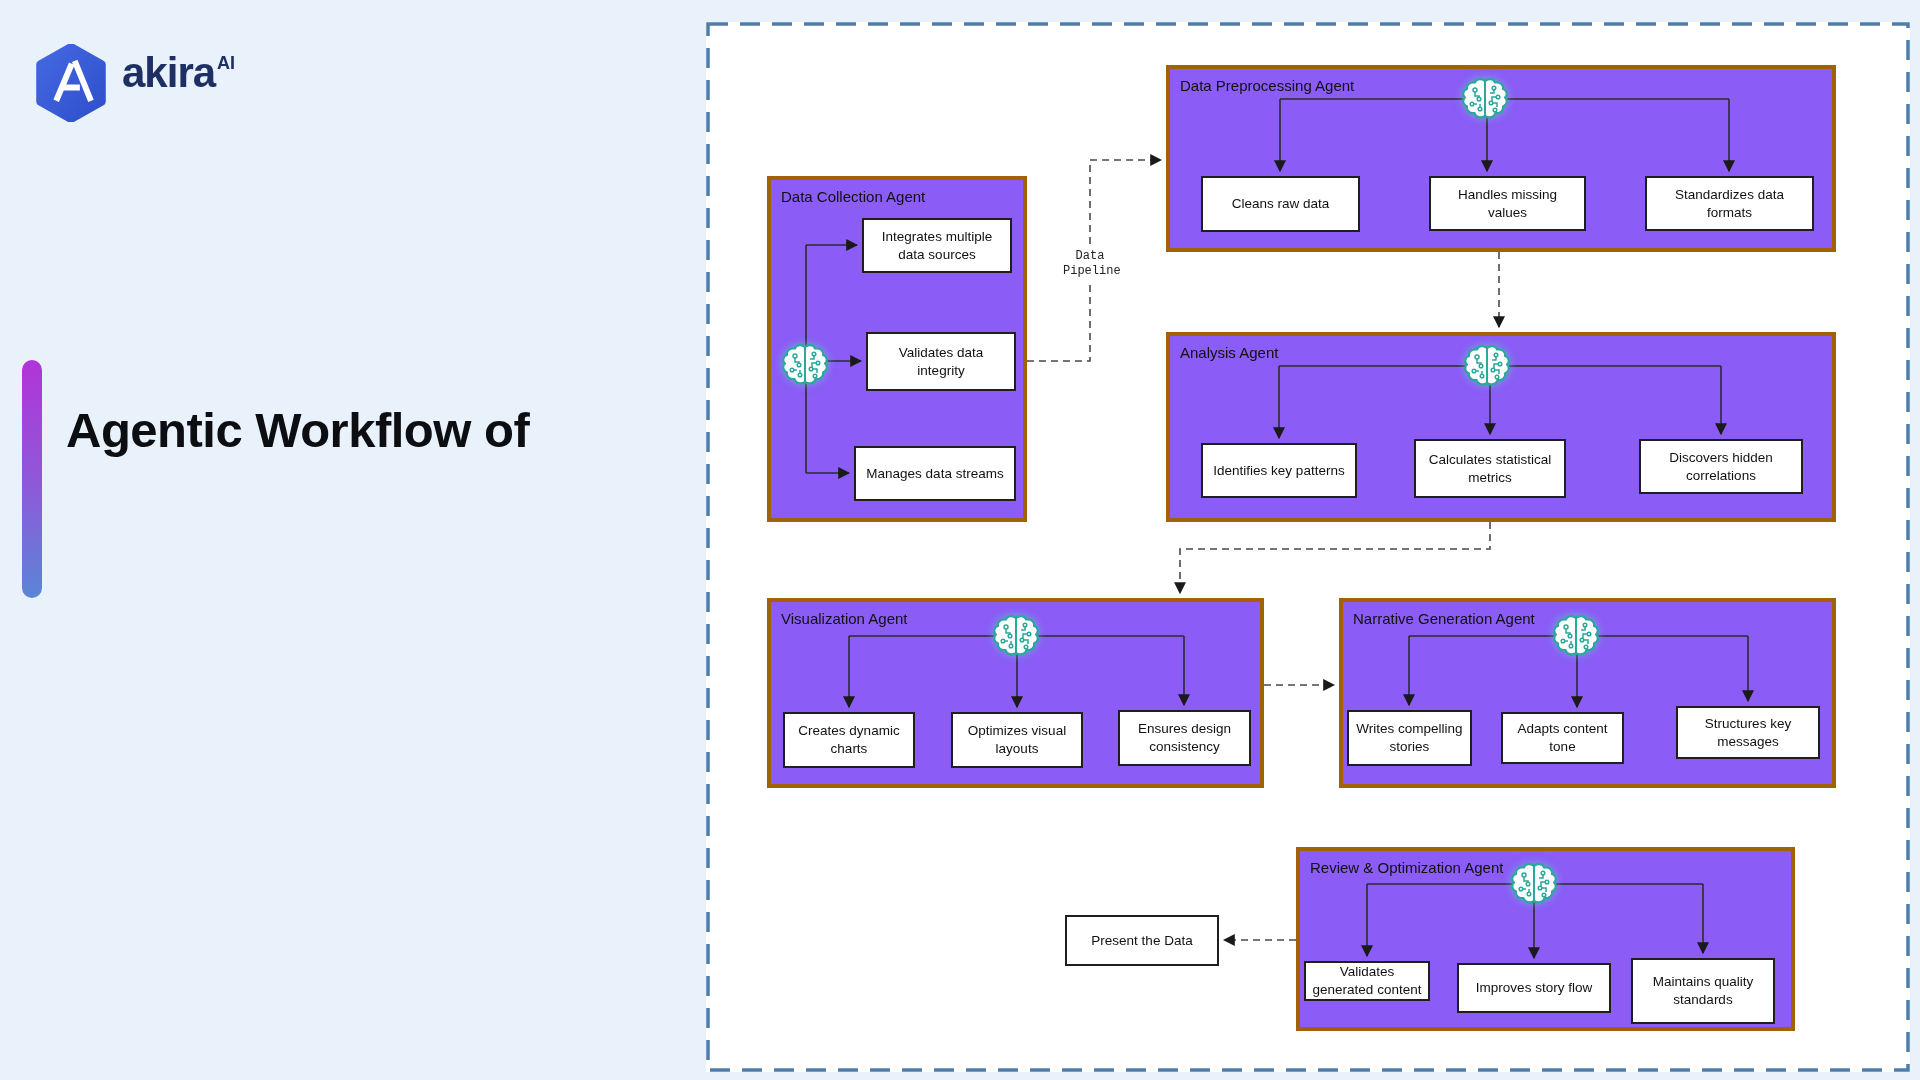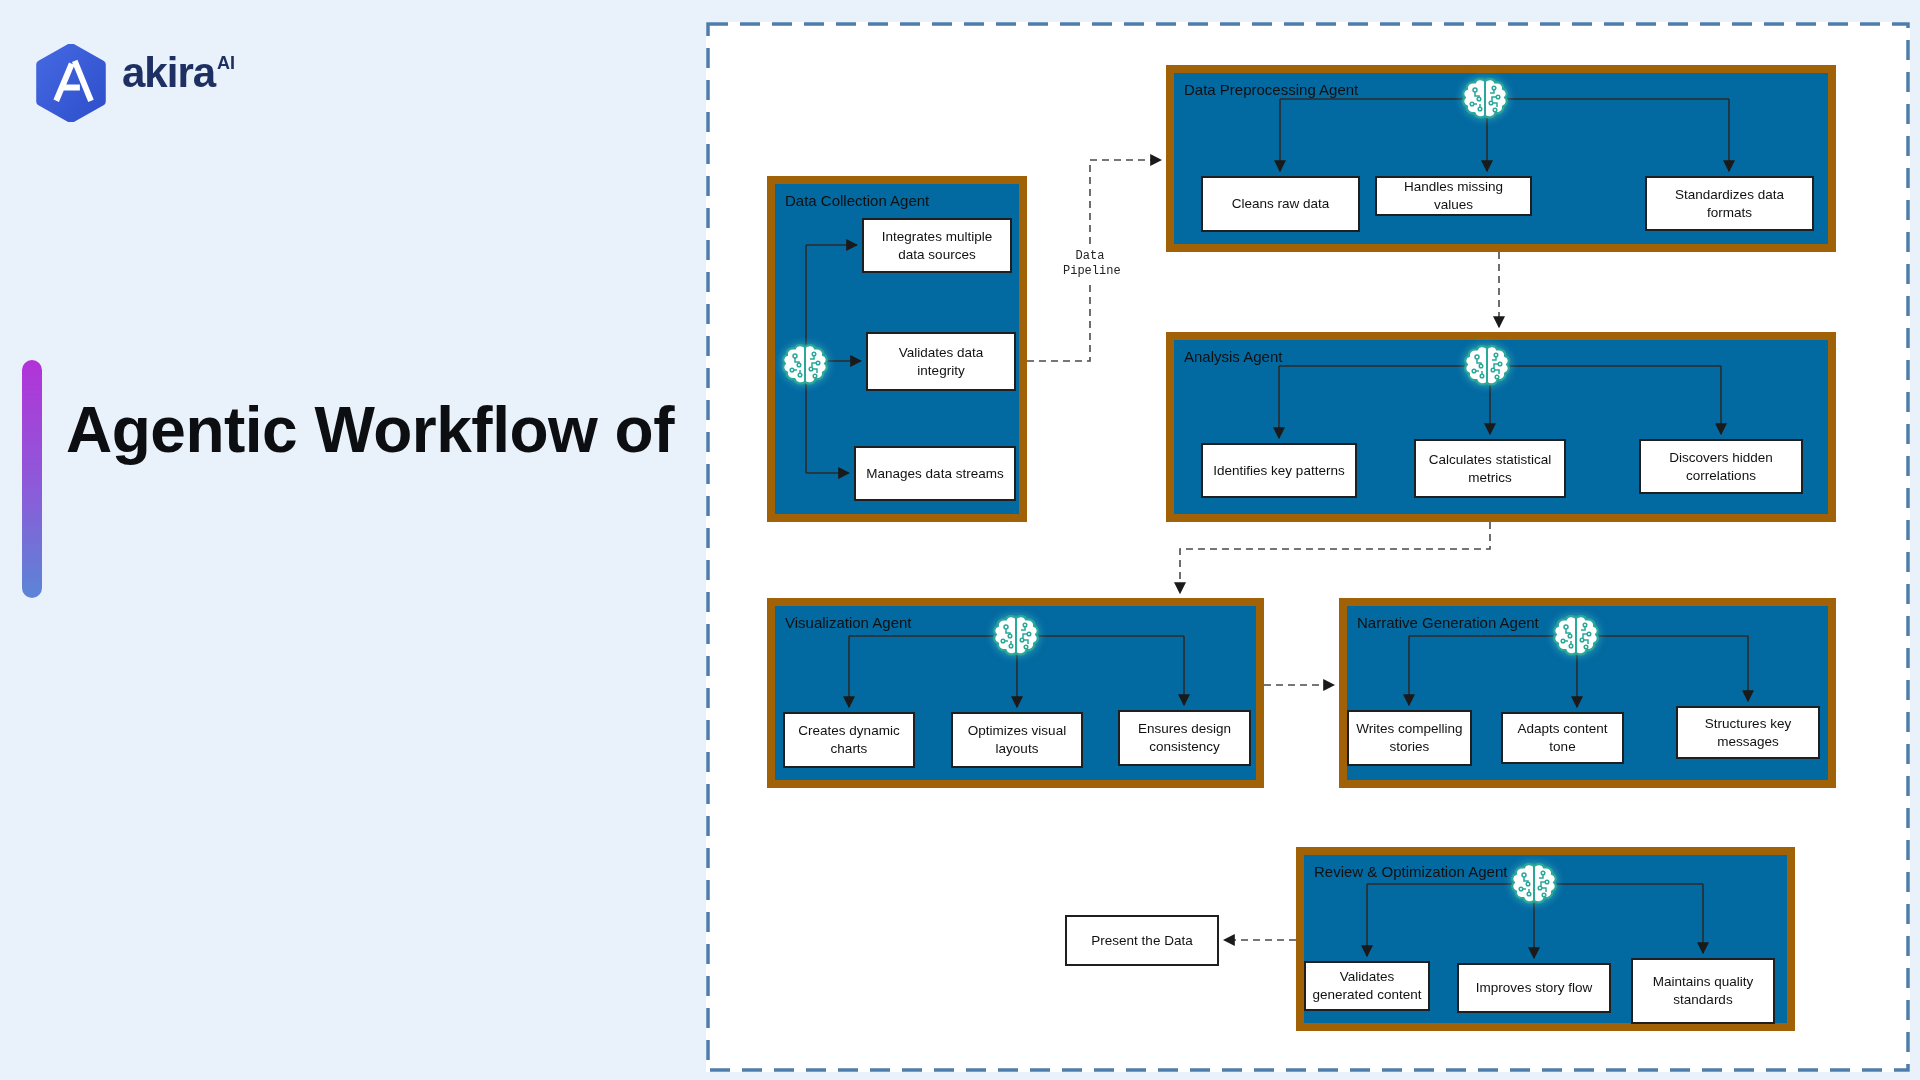--- a/index.html
+++ b/index.html
@@ -6,27 +6,27 @@
   body{font-family:"Liberation Sans","DejaVu Sans",sans-serif;background:#e9f1fa;}
   .stage{position:relative;width:1920px;height:1080px;background:#e9f1fa;overflow:hidden;}
 
   
   .logo{position:absolute;left:34px;top:44px;display:flex;align-items:flex-start;}
   .logo-hex{width:74px;height:78px;}
   .brand{margin-left:14px;margin-top:8px;font-weight:700;font-size:42px;color:#1d2f63;letter-spacing:-1px;line-height:1;}
   .brand sup{font-size:18px;font-weight:700;letter-spacing:0;vertical-align:18px;margin-left:2px;}
   .accent-bar{position:absolute;left:22px;top:360px;width:20px;height:238px;border-radius:11px;
     background:linear-gradient(180deg,#b233d8 0%,#8b5cd9 55%,#5b85d6 100%);}
-  .headline{position:absolute;left:66px;top:400px;font-weight:700;font-size:64px;line-height:60px;letter-spacing:-.5px;}
+  .headline{position:absolute;left:66px;top:400px;font-weight:700;font-size:49px;line-height:60px;letter-spacing:-.5px;}
   .headline .l1{color:#0d0e11;display:block;}
   .headline .l2{color:#2563d4;display:block;margin-top:18px;}
 
   
   .canvas{position:absolute;left:706px;top:22px;width:1204px;height:1050px;background:#ffffff;}
-  .agent{position:absolute;background:#0369a1;border:8px solid #a16207;box-sizing:border-box;text-decoration:underline;}
+  .agent{position:absolute;background:#8b5cf6;border:4px solid #a16207;box-sizing:border-box;text-decoration:underline;}
   .agent-title{position:absolute;left:10px;top:8px;font-size:15px;color:#111;white-space:nowrap;}
   .task{position:absolute;background:#ffffff;border:2px solid #1f1f1f;box-sizing:border-box;
     display:flex;align-items:center;justify-content:center;text-align:center;
     font-size:13.5px;line-height:1.3;color:#111;padding:3px 6px;}
   .connectors{position:absolute;left:0;top:0;pointer-events:none;}
   .brain{position:absolute;filter:drop-shadow(0 0 4px rgba(94,224,205,.55));}
   .pipeline-label{position:absolute;left:357px;top:225px;width:54px;background:#ffffff;
     text-align:center;font-size:12px;line-height:15px;color:#222;padding:2px 0;font-family:Liberation Mono, monospace;}
 </style>
 </head>
@@ -80,21 +80,21 @@
     <div class="task" style="left:160px;top:310px;width:150px;height:59px">
         <span>Validates data integrity</span>
       </div>
     <div class="task" style="left:148px;top:424px;width:162px;height:55px">
         <span>Manages data streams</span>
       </div>
 
     <div class="task" style="left:495px;top:154px;width:159px;height:56px">
         <span>Cleans raw data</span>
       </div>
-    <div class="task" style="left:669px;top:154px;width:157px;height:40px">
+    <div class="task" style="left:723px;top:154px;width:157px;height:55px">
         <span>Handles missing values</span>
       </div>
     <div class="task" style="left:939px;top:154px;width:169px;height:55px">
         <span>Standardizes data formats</span>
       </div>
 
     <div class="task" style="left:495px;top:421px;width:156px;height:55px">
         <span>Identifies key patterns</span>
       </div>
     <div class="task" style="left:708px;top:417px;width:152px;height:59px">
@@ -117,21 +117,21 @@
     <div class="task" style="left:641px;top:688px;width:125px;height:56px">
         <span>Writes compelling stories</span>
       </div>
     <div class="task" style="left:795px;top:690px;width:123px;height:52px">
         <span>Adapts content tone</span>
       </div>
     <div class="task" style="left:970px;top:684px;width:144px;height:53px">
         <span>Structures key messages</span>
       </div>
 
-    <div class="task" style="left:598px;top:939px;width:126px;height:50px">
+    <div class="task" style="left:598px;top:939px;width:126px;height:40px">
         <span>Validates generated content</span>
       </div>
     <div class="task" style="left:751px;top:941px;width:154px;height:50px">
         <span>Improves story flow</span>
       </div>
     <div class="task" style="left:925px;top:936px;width:144px;height:66px">
         <span>Maintains quality standards</span>
       </div>
 
     <div class="task" style="left:359px;top:893px;width:154px;height:51px">

